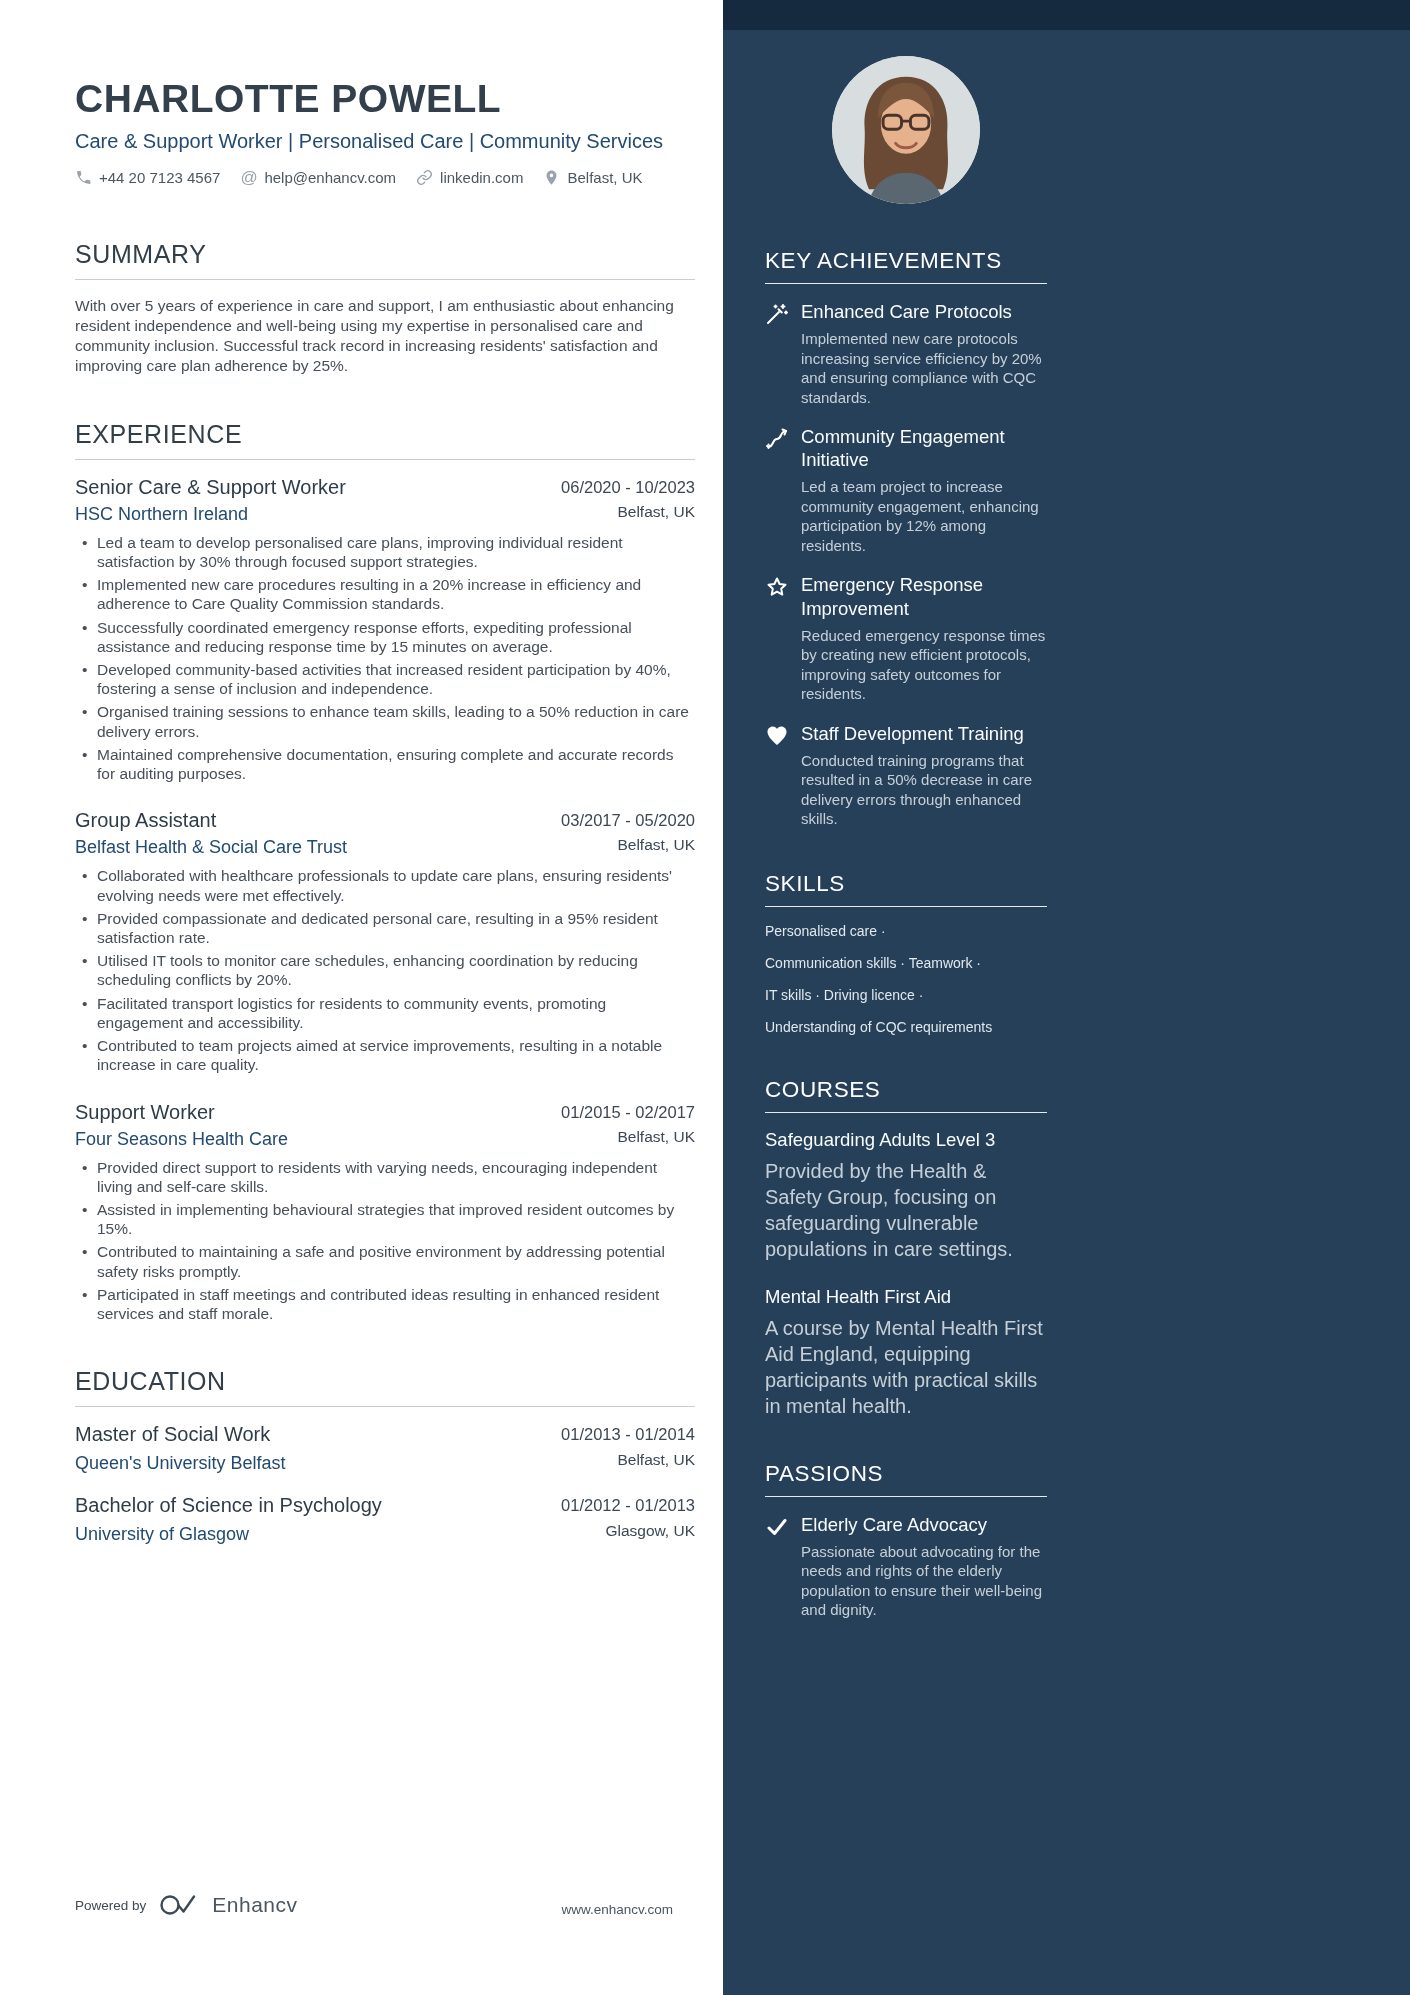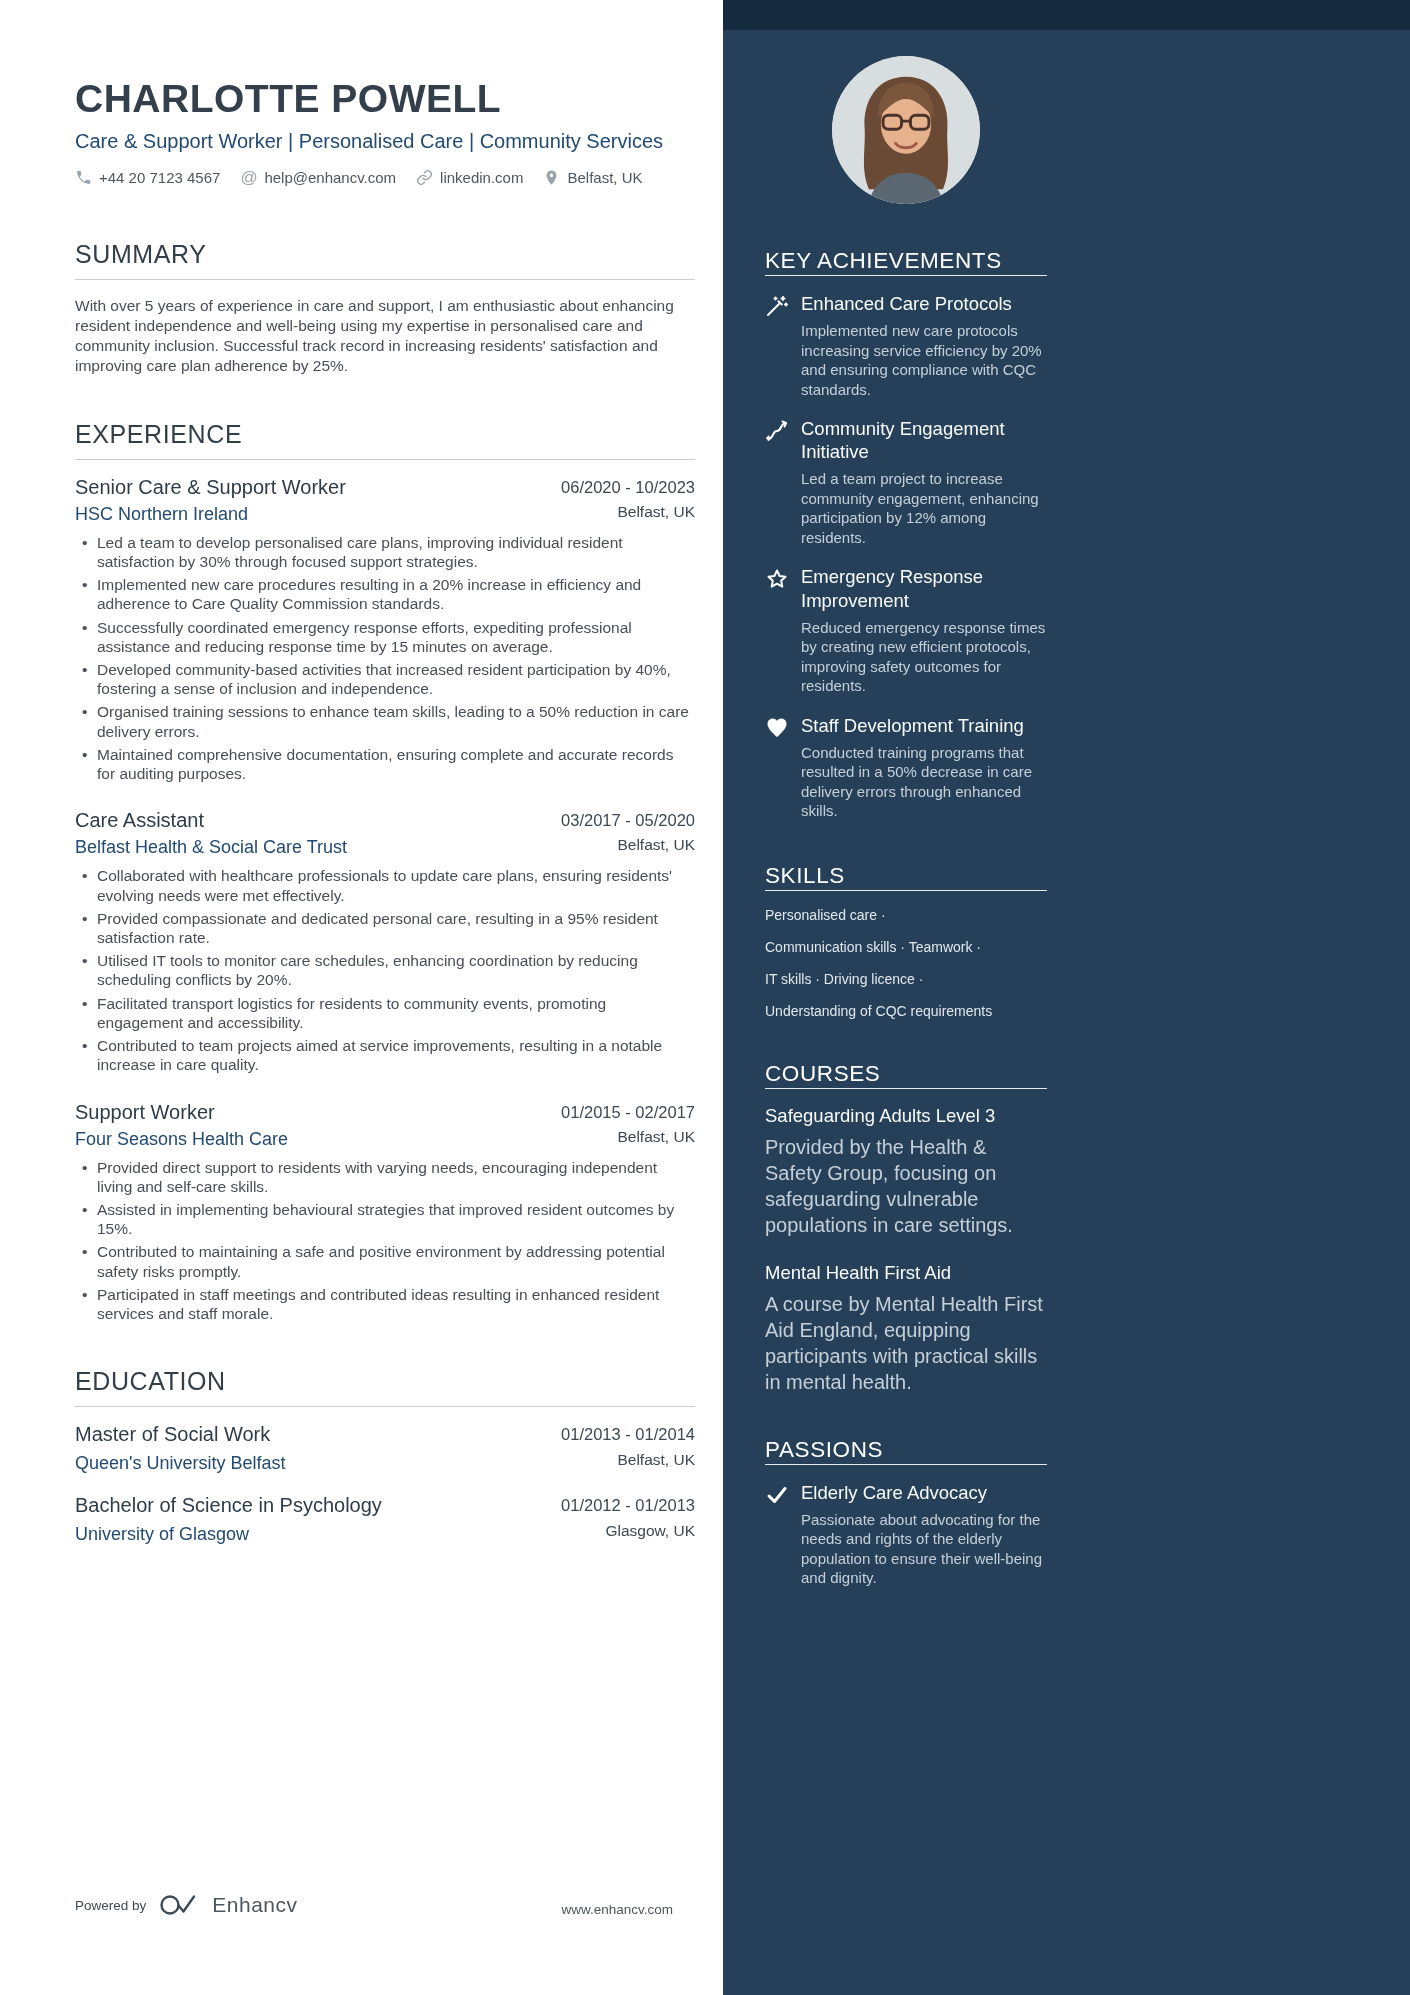--- a/index.html
+++ b/index.html
@@ -43,21 +43,21 @@
   .site { font-size:13.5px; color:#4b565f; margin-right:22px; }
 
   
   .sidebar { position:absolute; left:723px; top:0; width:687px; height:100%; background:#254058; }
   .topstrip { position:absolute; left:0; top:0; width:100%; height:30px; background:#152a3f; }
   .side-inner { position:relative; width:282px; margin-left:42px; padding-top:56px; }
   .avatar-wrap { width:148px; height:148px; border-radius:50%; overflow:hidden; margin:0 auto 44px auto; background:#d8dde0; }
   .avatar-wrap svg { display:block; width:100%; height:100%; }
 
   .side-sec { margin-bottom:42px; }
-  .side-h { font-size:22.5px; font-weight:normal; color:#ffffff; letter-spacing:.6px; padding-bottom:1px; border-bottom:1.5px solid #e7ebee; margin-bottom:16px;margin-top:41px; }
+  .side-h { font-size:22.5px; font-weight:normal; color:#ffffff; letter-spacing:.6px; padding-bottom:9px; border-bottom:1.5px solid #e7ebee; margin-bottom:16px;margin-top:41px; }
   .ach { display:flex; gap:12px; margin-bottom:18px; }
   .ach-icon { flex:0 0 24px; width:24px; height:24px; margin-top:2px; color:#ffffff; }
   .ach-icon svg { width:100%; height:100%; display:block; }
   .ach-title { font-size:18.5px; color:#fafcfd; line-height:1.25; margin-bottom:6px; }
   .ach-body { font-size:15px; line-height:1.3; color:#c6cfd8; }
 
   .skill-line { font-size:14px; color:#e2e8ed; margin-bottom:16px; }
 
   .course { margin-bottom:24px; }
   .course-title { font-size:18.5px; color:#fafcfd; margin-bottom:7px; }
@@ -127,21 +127,21 @@
           <li>Implemented new care procedures resulting in a 20% increase in efficiency and adherence to Care Quality Commission standards.</li>
           <li>Successfully coordinated emergency response efforts, expediting professional assistance and reducing response time by 15 minutes on average.</li>
           <li>Developed community-based activities that increased resident participation by 40%, fostering a sense of inclusion and independence.</li>
           <li>Organised training sessions to enhance team skills, leading to a 50% reduction in care delivery errors.</li>
           <li>Maintained comprehensive documentation, ensuring complete and accurate records for auditing purposes.</li>
         </ul>
       </div>
 
       <div class="job">
         <div class="row">
-          <span class="job-title">Care Assistant</span>
+          <span class="job-title">Group Assistant</span>
           <span class="job-dates">03/2017 - 05/2020</span>
         </div>
         <div class="row">
           <span class="job-company">Belfast Health &amp; Social Care Trust</span>
           <span class="job-loc">Belfast, UK</span>
         </div>
         <ul class="bullets">
           <li>Collaborated with healthcare professionals to update care plans, ensuring residents' evolving needs were met effectively.</li>
           <li>Provided compassionate and dedicated personal care, resulting in a 95% resident satisfaction rate.</li>
           <li>Utilised IT tools to monitor care schedules, enhancing coordination by reducing scheduling conflicts by 20%.</li>

